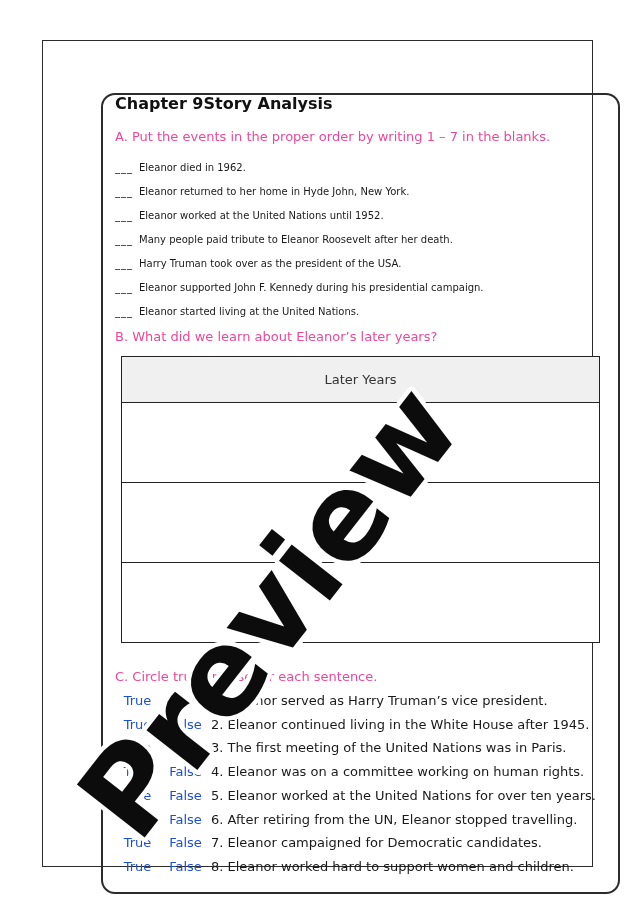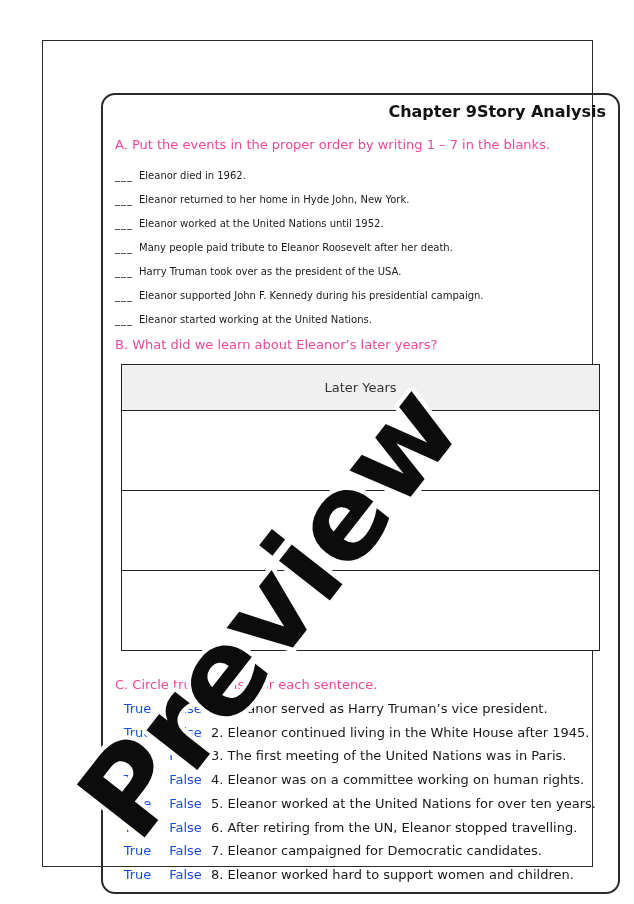--- a/index.html
+++ b/index.html
@@ -20,23 +20,23 @@
   .inner-frame {
     position: absolute;
     left: 58px; top: 52px;
     width: 519px; height: 801px;
     border: 2px solid #2b2b2b;
     border-radius: 14px;
     padding: 0 12px;
     background: transparent;
   }
   .sheet-header {
-    margin-top: 8px;
+    margin-top: 0;
     display: flex;
-    justify-content: flex-end;
+    justify-content: flex-start;
     align-items: baseline;
     font-size: 16px;
     line-height: 18px;
     font-weight: bold;
     color: #111111;
   }
   .instruction {
     font-size: 13px;
     line-height: 17px;
     color: #ec4899;
@@ -105,21 +105,21 @@
 
     <p class="instruction instr-a">A. Put the events in the proper order by writing 1 – 7 in the blanks.</p>
 
     <div class="ordering-list">
       <div class="ordering-item"><span class="blank-line">___</span><span>Eleanor died in 1962.</span></div>
       <div class="ordering-item"><span class="blank-line">___</span><span>Eleanor returned to her home in Hyde John, New York.</span></div>
       <div class="ordering-item"><span class="blank-line">___</span><span>Eleanor worked at the United Nations until 1952.</span></div>
       <div class="ordering-item"><span class="blank-line">___</span><span>Many people paid tribute to Eleanor Roosevelt after her death.</span></div>
       <div class="ordering-item"><span class="blank-line">___</span><span>Harry Truman took over as the president of the USA.</span></div>
       <div class="ordering-item"><span class="blank-line">___</span><span>Eleanor supported John F. Kennedy during his presidential campaign.</span></div>
-      <div class="ordering-item"><span class="blank-line">___</span><span>Eleanor started working at the United Nations.</span></div>
+      <div class="ordering-item"><span class="blank-line">___</span><span>Eleanor started living at the United Nations.</span></div>
     </div>
 
     <p class="instruction instr-b">B. What did we learn about Eleanor’s later years?</p>
 
     <table class="later-years-table">
       <thead>
         <tr>
             <th>Later Years</th>
           </tr>
       </thead>

